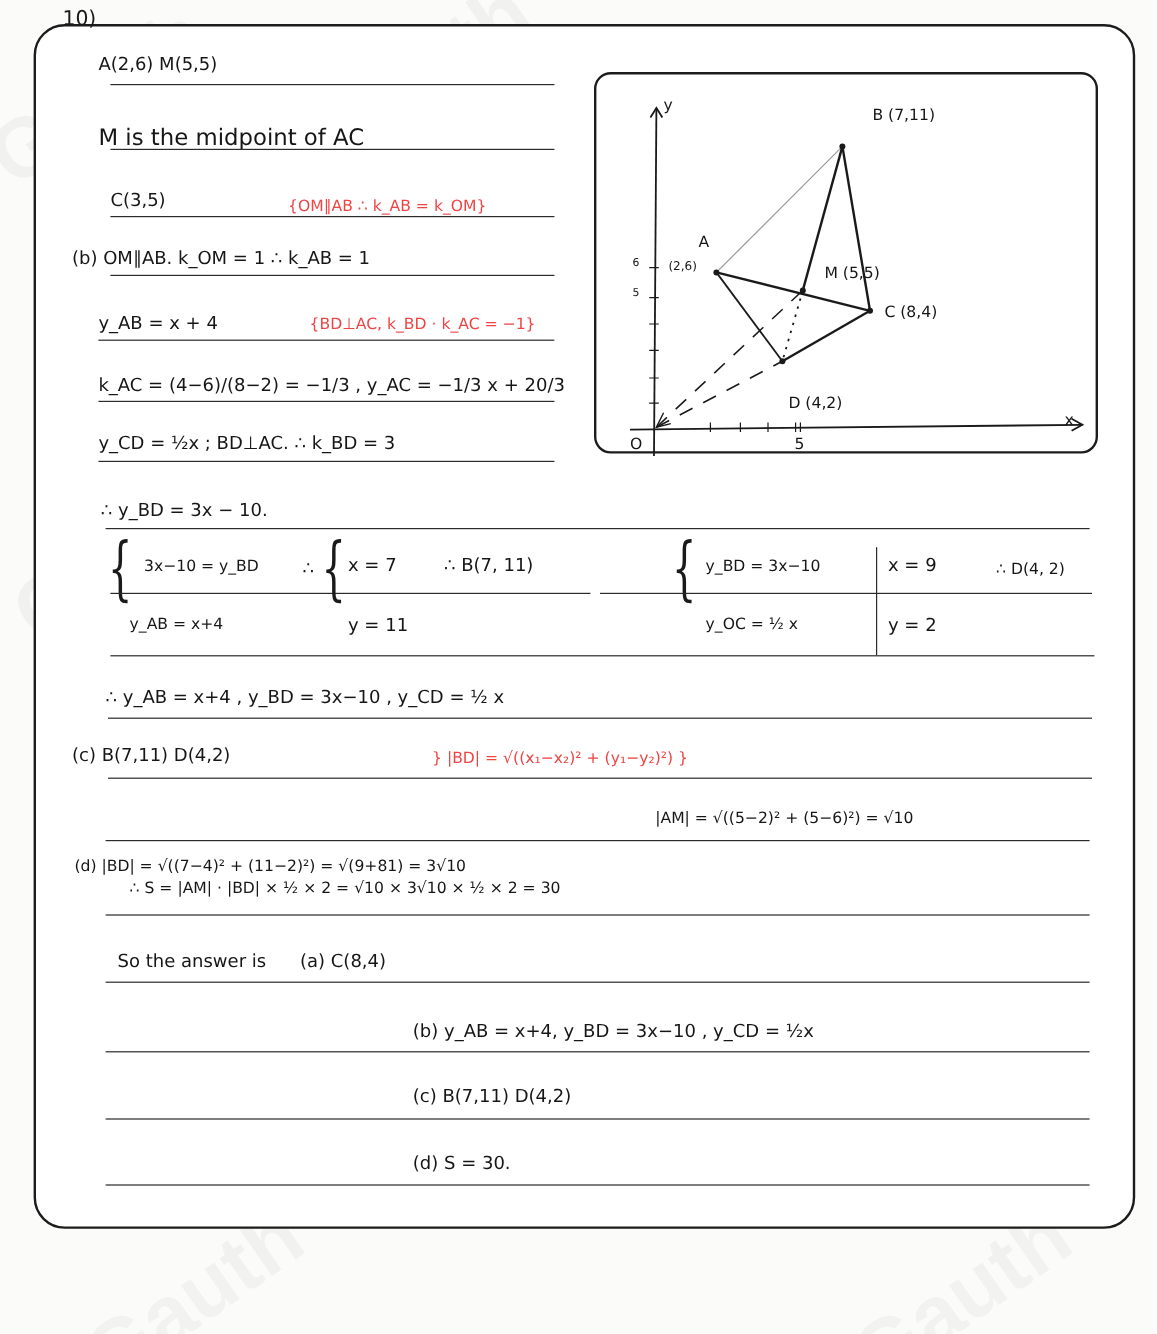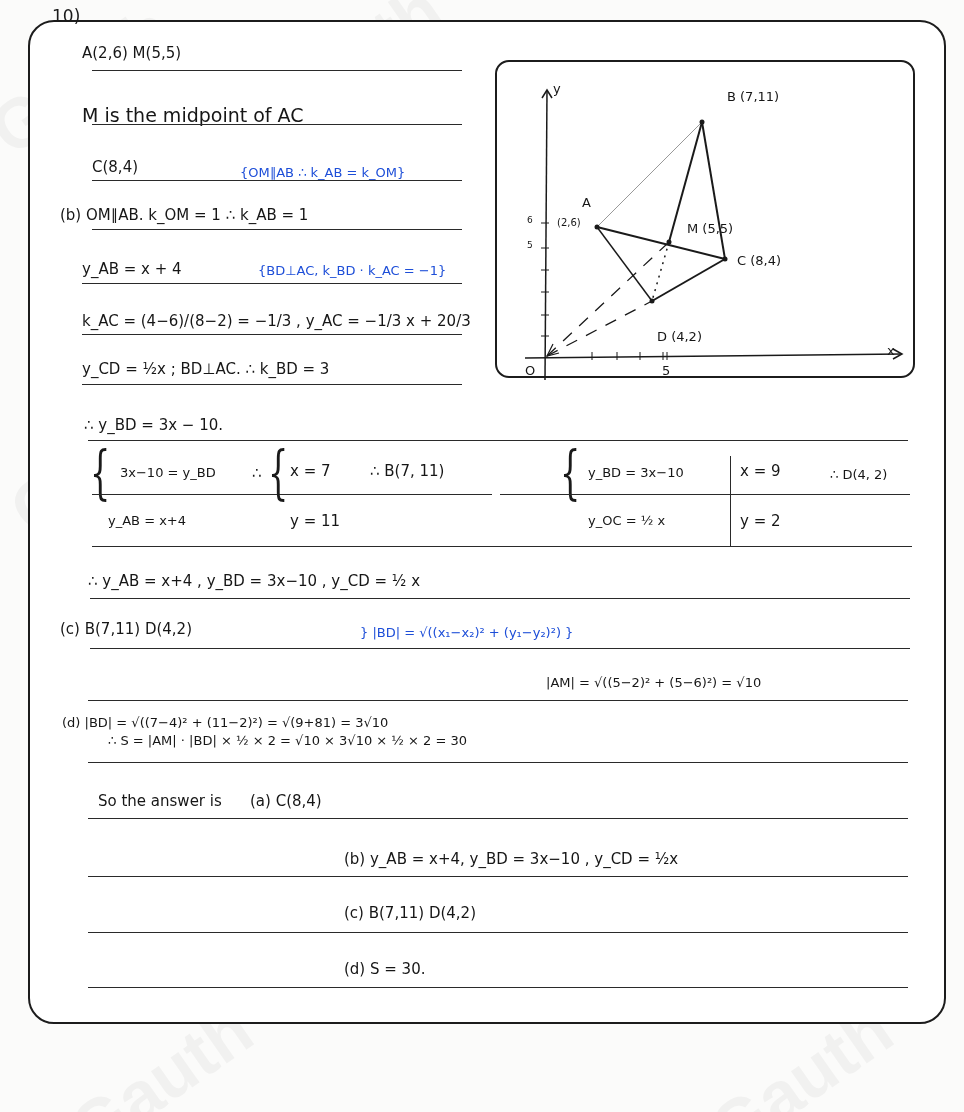--- a/index.html
+++ b/index.html
@@ -4,21 +4,21 @@
 <style>
   html,body{margin:0;padding:0;background:#fbfbfa;}
   body{width:964px;height:1112px;position:relative;overflow:hidden;font-family:"DejaVu Sans",sans-serif;color:#1a1a1a;}
   .page{position:absolute;left:28px;top:20px;width:918px;height:1004px;border:2px solid #1c1c1c;border-radius:26px;background:#fff;box-sizing:border-box;}
   .wm{position:absolute;font-size:70px;color:#000;opacity:0.035;font-weight:bold;transform:rotate(-35deg);pointer-events:none;font-family:"Liberation Sans",sans-serif;}
   .qnum{position:absolute;left:52px;top:6px;font-size:17px;}
   .line{position:absolute;border-bottom:1.6px solid #2a2a2a;height:0;}
   .t{position:absolute;font-family:"DejaVu Sans",sans-serif;font-size:20px;white-space:nowrap;line-height:1;color:#161616;}
   .s{font-size:15px;}
   .xs{font-size:13px;}
-  .red{color:#1d4ed8;}
+  .red{color:#ef4444;}
   .graph{position:absolute;left:495px;top:60px;width:420px;height:318px;border:2px solid #1c1c1c;border-radius:14px;background:#fff;box-sizing:border-box;}
   .graph svg{position:absolute;left:0;top:0;}
   .brace{position:absolute;font-size:58px;line-height:1;font-family:"DejaVu Serif",serif;transform:scaleX(0.55);transform-origin:left;}
   .vbar{position:absolute;border-left:1.6px solid #2a2a2a;}
 </style>
 </head>
 <body>
 
 <div class="wm" style="left:-20px;top:40px;">Gauth</div>
 <div class="wm" style="left:250px;top:20px;">Gauth</div>
@@ -34,21 +34,21 @@
 <div class="page"></div>
 
 <div class="qnum">10)</div>
 
 <div class="t s" style="left:82px;top:46px;">A(2,6) M(5,5)</div>
 <div class="line" style="left:92px;top:70px;width:370px;"></div>
 
 <div class="t" style="left:82px;top:106px;font-size:19px;">M is the midpoint of AC</div>
 <div class="line" style="left:92px;top:124px;width:370px;"></div>
 
-<div class="t s" style="left:92px;top:160px;">C(8,4)</div>
+<div class="t s" style="left:92px;top:160px;">C(3,5)</div>
 <div class="t xs red" style="left:240px;top:166px;">{OM∥AB ∴ k_AB = k_OM}</div>
 <div class="line" style="left:92px;top:180px;width:370px;"></div>
 
 <div class="t s" style="left:60px;top:208px;">(b) OM∥AB. k_OM = 1  ∴ k_AB = 1</div>
 <div class="line" style="left:92px;top:229px;width:370px;"></div>
 
 <div class="t s" style="left:82px;top:262px;">y_AB = x + 4</div>
 <div class="t xs red" style="left:258px;top:264px;">{BD⊥AC, k_BD · k_AC = −1}</div>
 <div class="line" style="left:82px;top:283px;width:380px;"></div>
 

